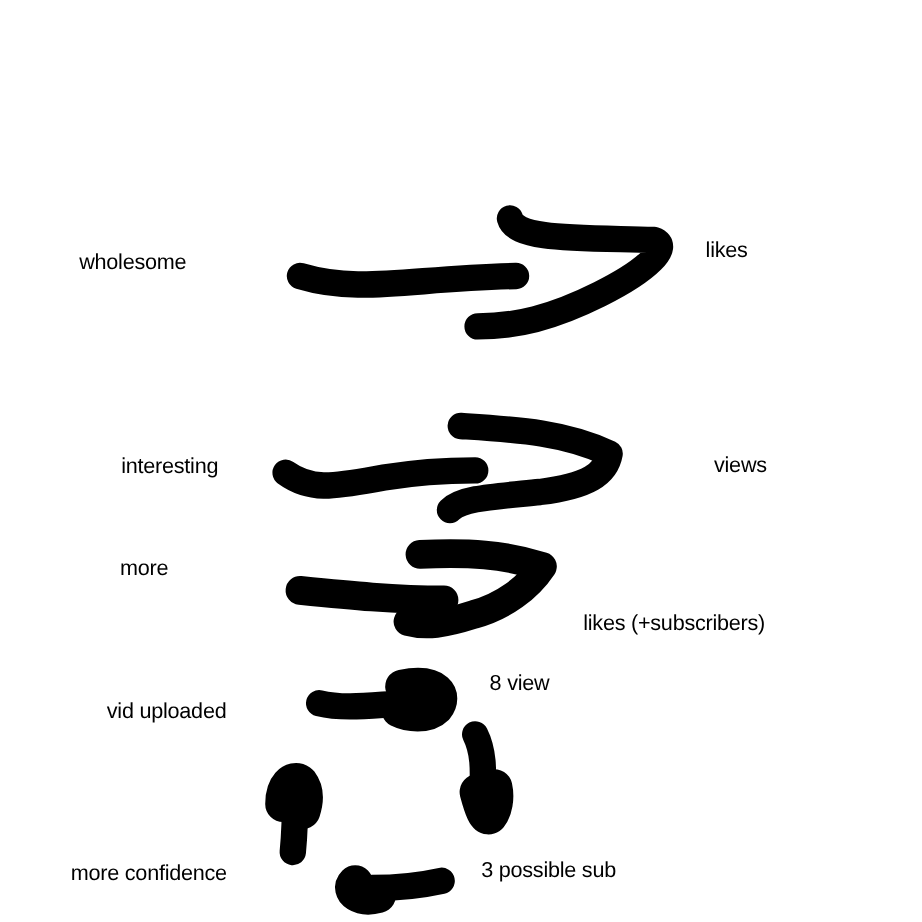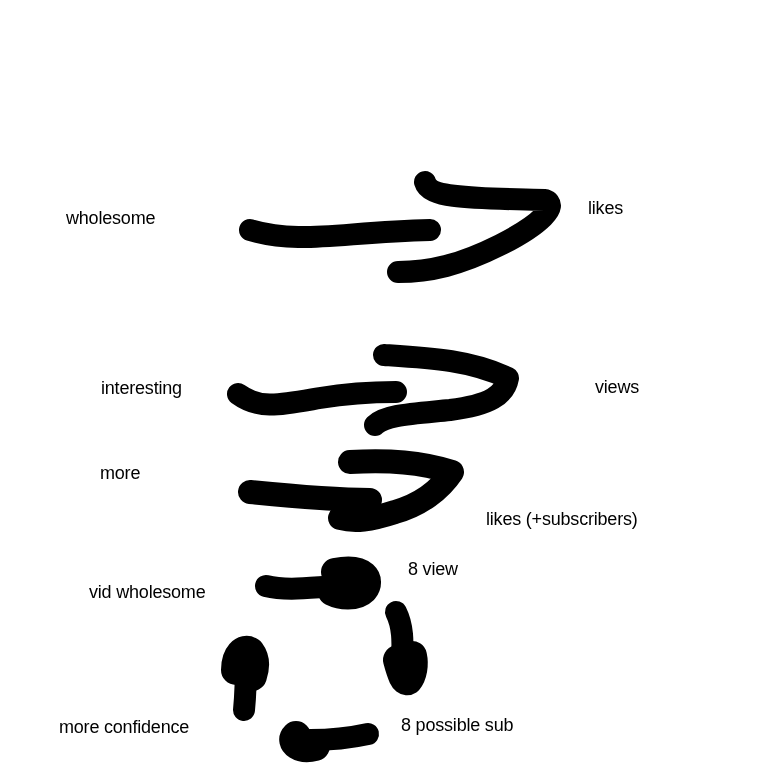--- a/index.html
+++ b/index.html
@@ -49,16 +49,16 @@
     <path stroke-width="30" d="M236 670 C 236 655, 244 648, 250 652 C 256 660, 254 670, 252 676"></path>
   </g>
 </svg>
 
 <div class="lbl" style="left:66px;top:209px;">wholesome</div>
 <div class="lbl" style="left:588px;top:199px;">likes</div>
 <div class="lbl" style="left:65px;top:379px;margin-left:36px;">interesting</div>
 <div class="lbl" style="left:595px;top:378px;">views</div>
 <div class="lbl" style="left:100px;top:464px;">more</div>
 <div class="lbl" style="left:486px;top:477px;margin-top:33px;">likes (+subscribers)</div>
-<div class="lbl" style="left:89px;top:583px;">vid wholesome</div>
+<div class="lbl" style="left:89px;top:583px;">vid uploaded</div>
 <div class="lbl" style="left:408px;top:560px;">8 view</div>
-<div class="lbl" style="left:401px;top:716px;">8 possible sub</div>
+<div class="lbl" style="left:401px;top:716px;">3 possible sub</div>
 <div class="lbl" style="left:59px;top:718px;">more confidence</div>
 
 </body></html>

